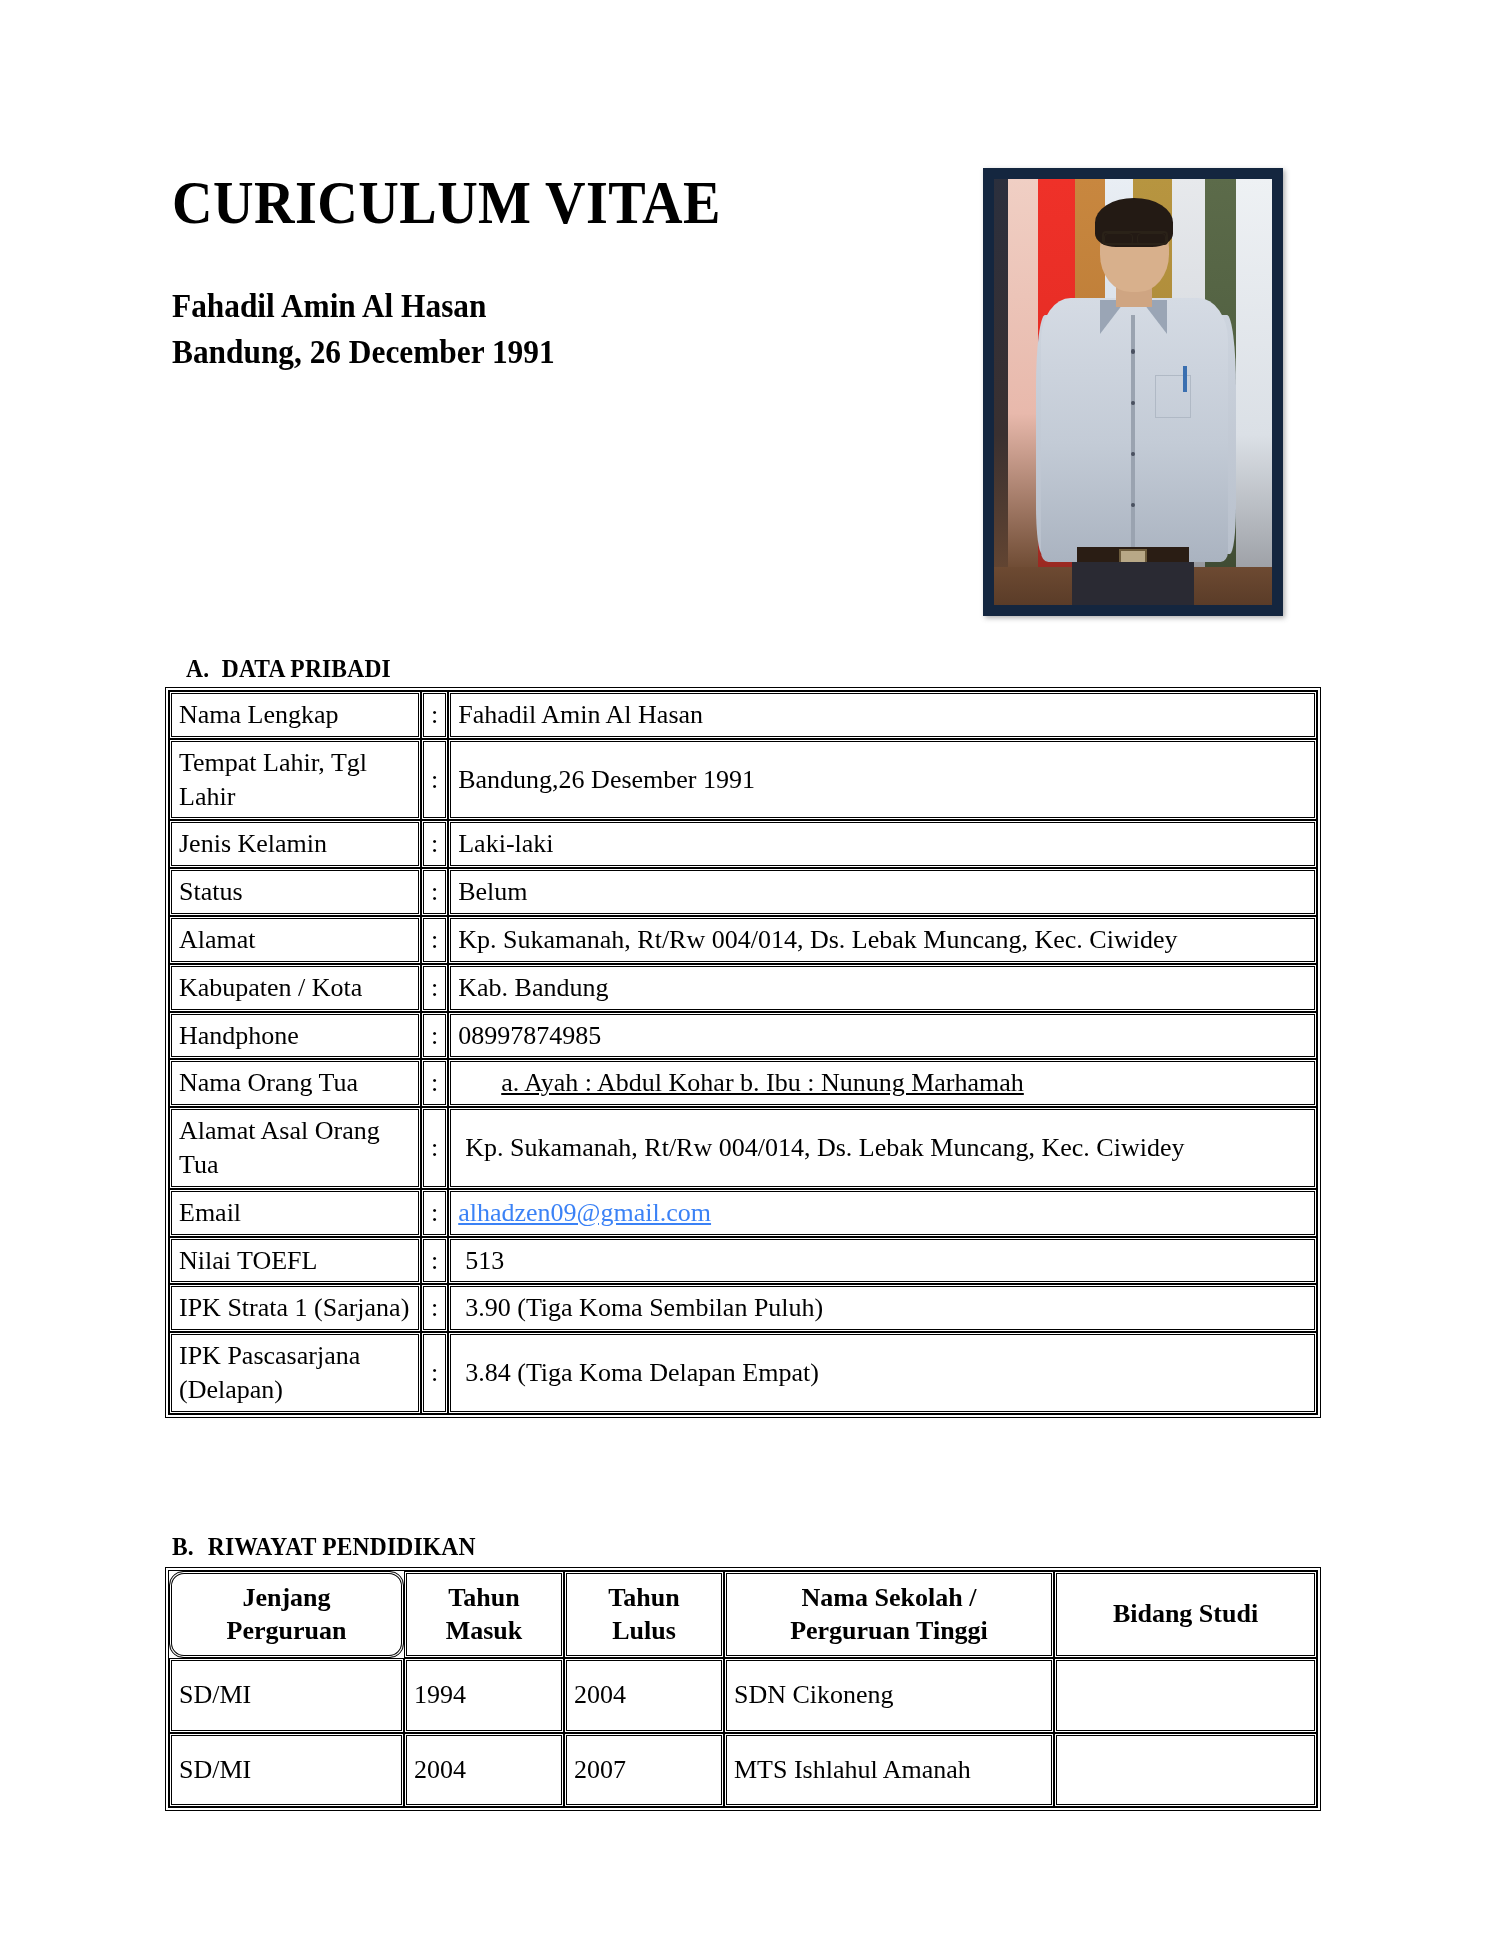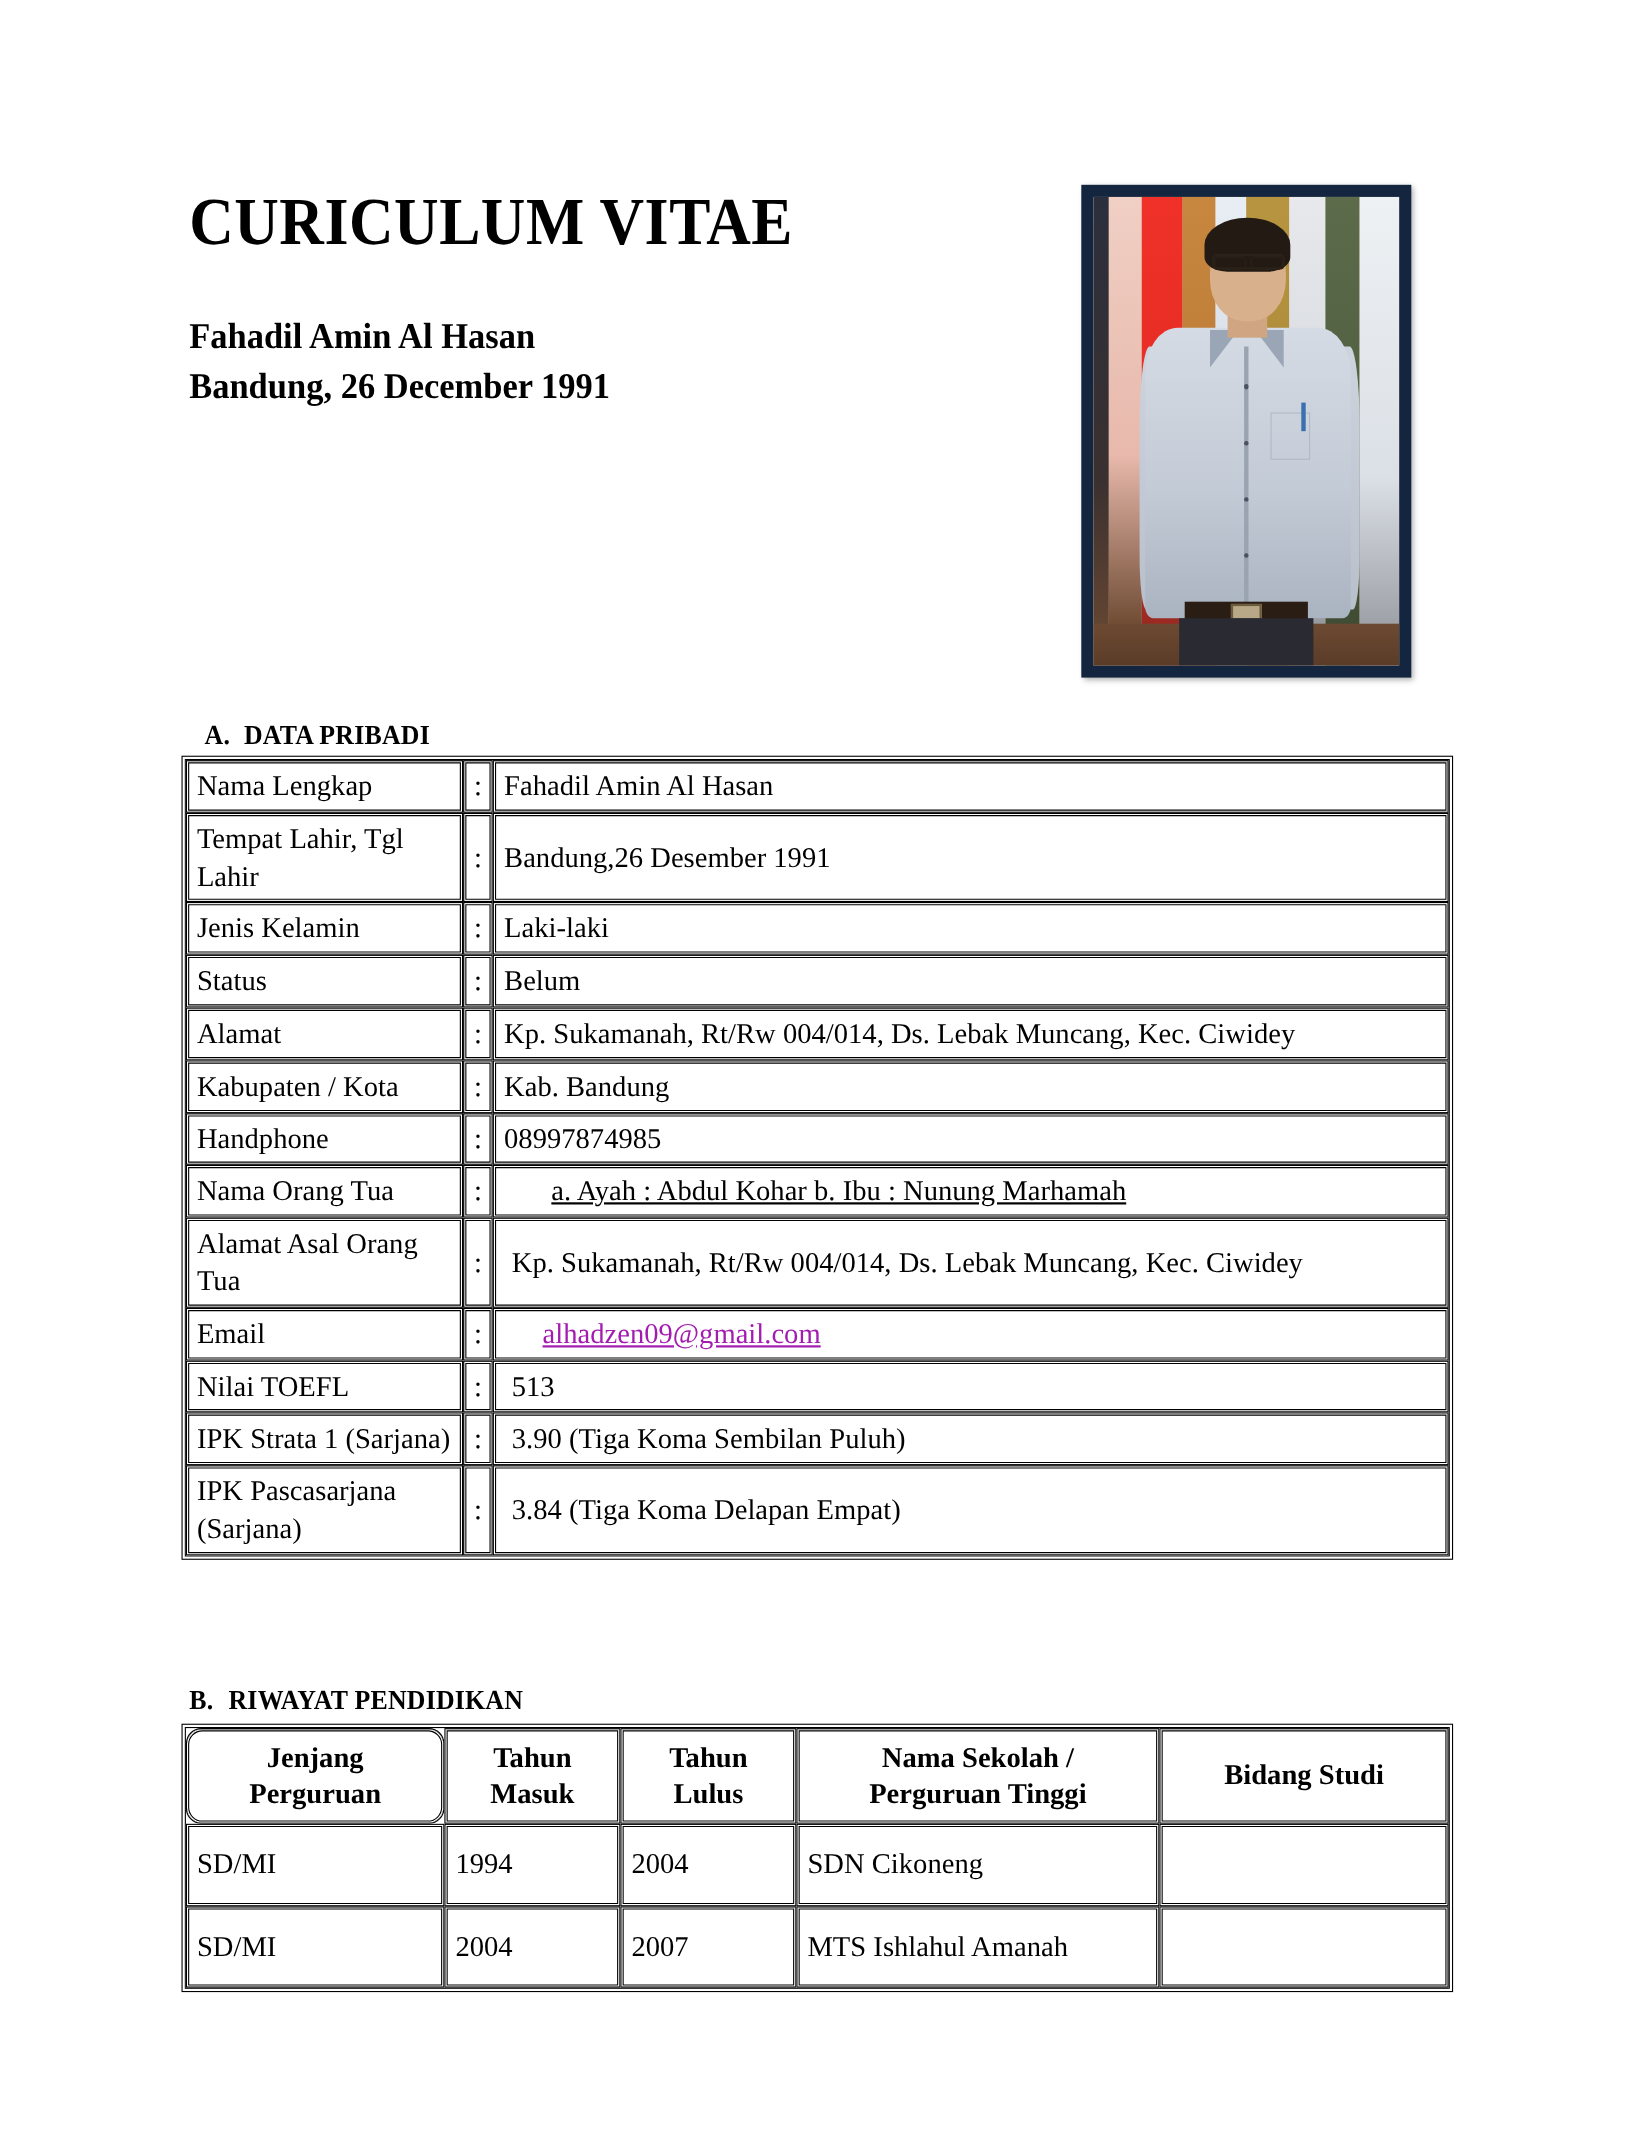--- a/index.html
+++ b/index.html
@@ -199,23 +199,22 @@
     line-height:1.3;
     vertical-align:middle;
     background:#fff;
   }
   .pd-label { width:252px;margin-top:28px; }
   .pd-colon { width:24px; padding:6px 2px; text-align:center; }
   .pd-value { }
   .pd-value.indent { padding-left:52px;text-decoration:underline; }
   .pd-value.pad { padding-left:16px; }
   a.email-link {
-    color:#a21caf;
+    color:#3b82f6;
     text-decoration:underline;
-    margin-left:35px;
   }
 
   
   .edu-table {
     position:absolute;
     left:168px; top:1570px;
     width:1150px;
     border-collapse:separate;
     border-spacing:0;
     border:1px solid #000;
@@ -371,21 +370,21 @@
         <td class="pd-value pad">513</td>
       </tr>
 
       <tr>
         <td class="pd-label">IPK Strata 1 (Sarjana)</td>
         <td class="pd-colon">:</td>
         <td class="pd-value pad">3.90 (Tiga Koma Sembilan Puluh)</td>
       </tr>
 
       <tr>
-        <td class="pd-label">IPK Pascasarjana (Sarjana)</td>
+        <td class="pd-label">IPK Pascasarjana (Delapan)</td>
         <td class="pd-colon">:</td>
         <td class="pd-value pad">3.84 (Tiga Koma Delapan Empat)</td>
       </tr>
 
     </tbody>
   </table>
 
   <div class="section-head sec-b">
     <span class="sec-letter">B.</span><span>RIWAYAT PENDIDIKAN</span>
   </div>

